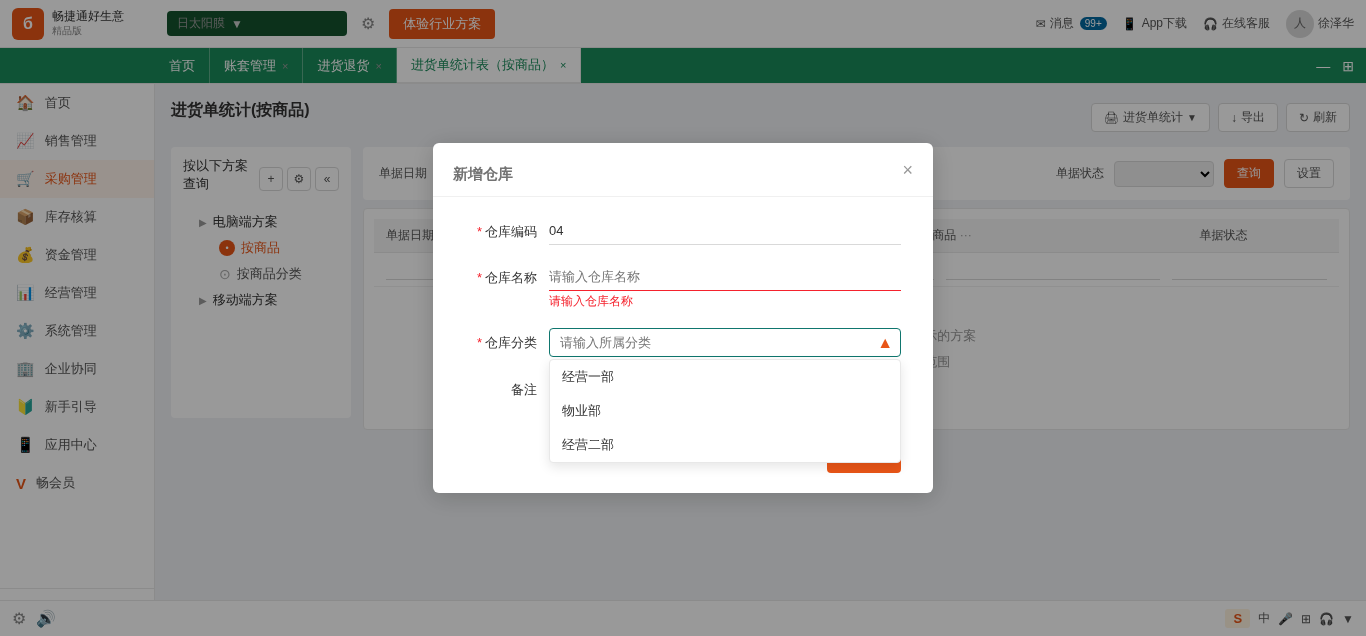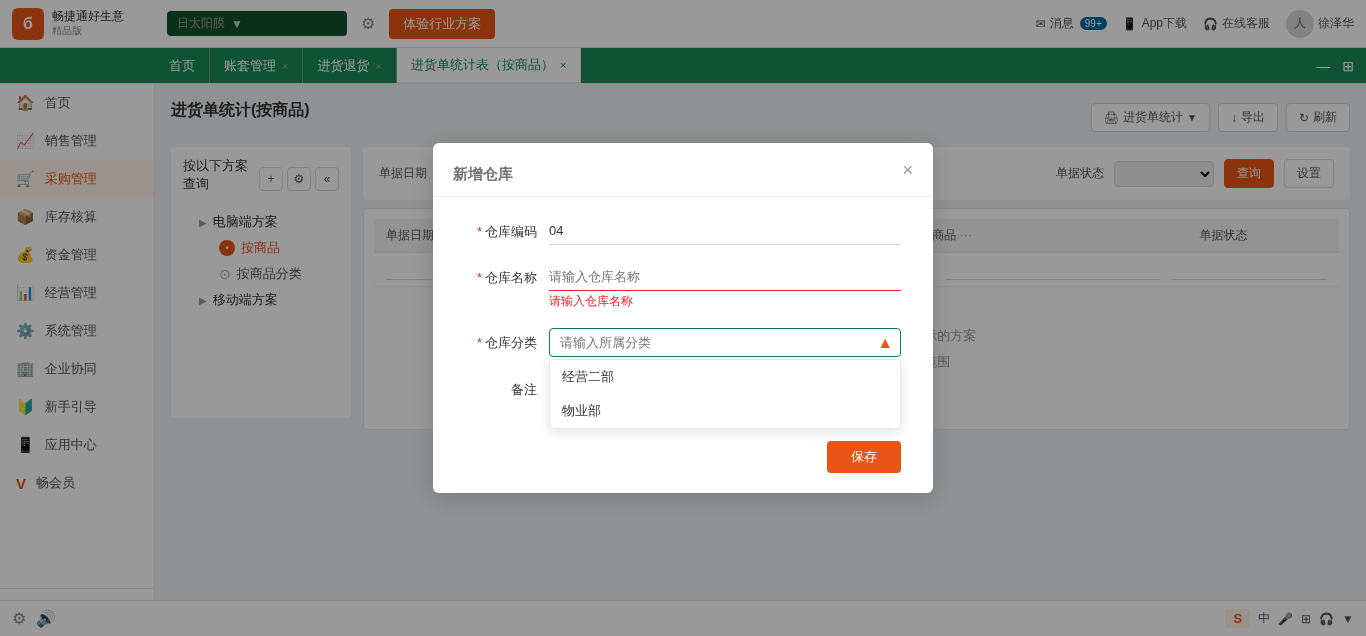--- a/index.html
+++ b/index.html
@@ -636,22 +636,23 @@
     </div>
 
     <div class="form-row" style="position:relative;">
       <div class="form-label required">仓库分类</div>
       <div class="form-control">
         <div style="position:relative;">
           <input class="form-input-with-icon" type="text" placeholder="请输入所属分类" style="">
           <span class="input-icon-btn">▲</span>
           
           <div class="dropdown-list">
+            <div class="dropdown-item">经营一部</div>
+            <div class="dropdown-item">物业部</div>
             <div class="dropdown-item">经营二部</div>
-            <div class="dropdown-item">物业部</div>
           </div>
         </div>
       </div>
     </div>
 
     <div class="form-row">
       <div class="form-label">备注</div>
       <div class="form-control">
         <input class="form-input" type="text" style="">
       </div>

